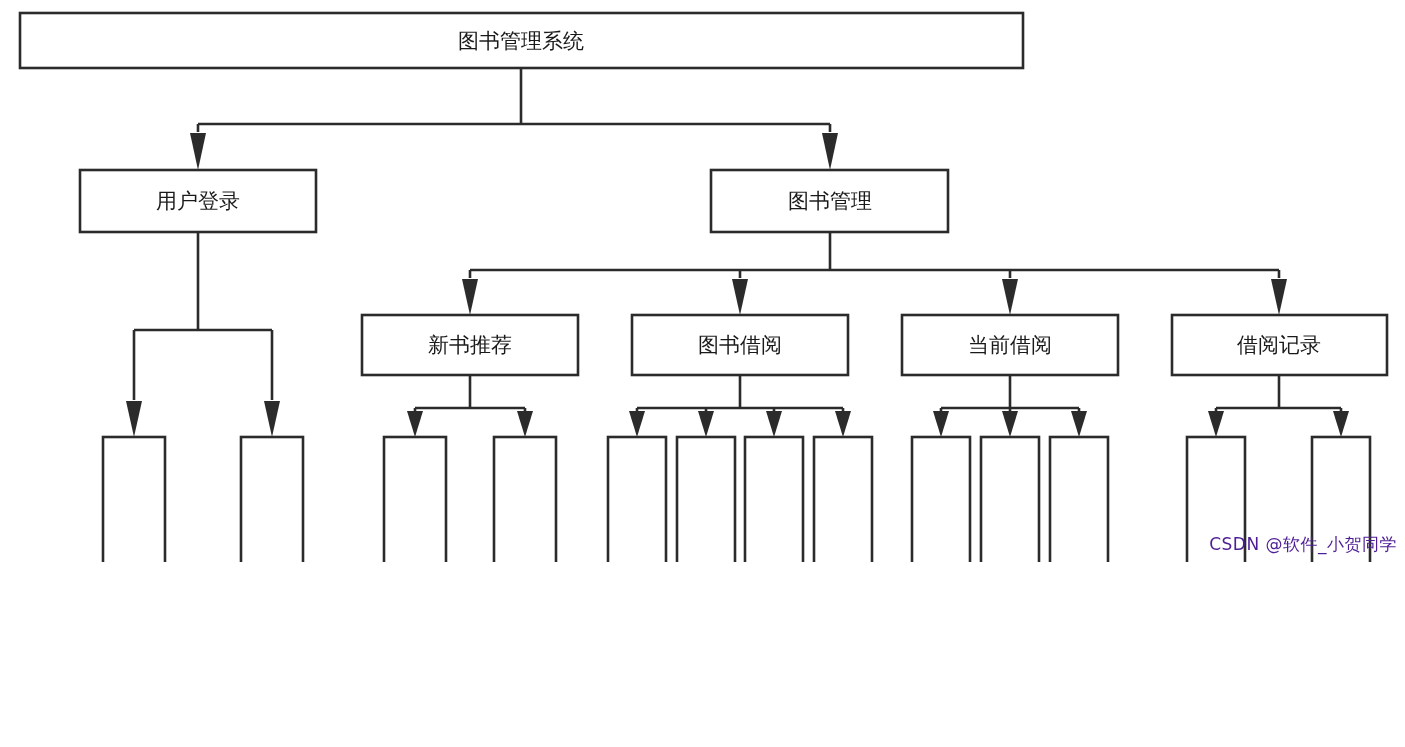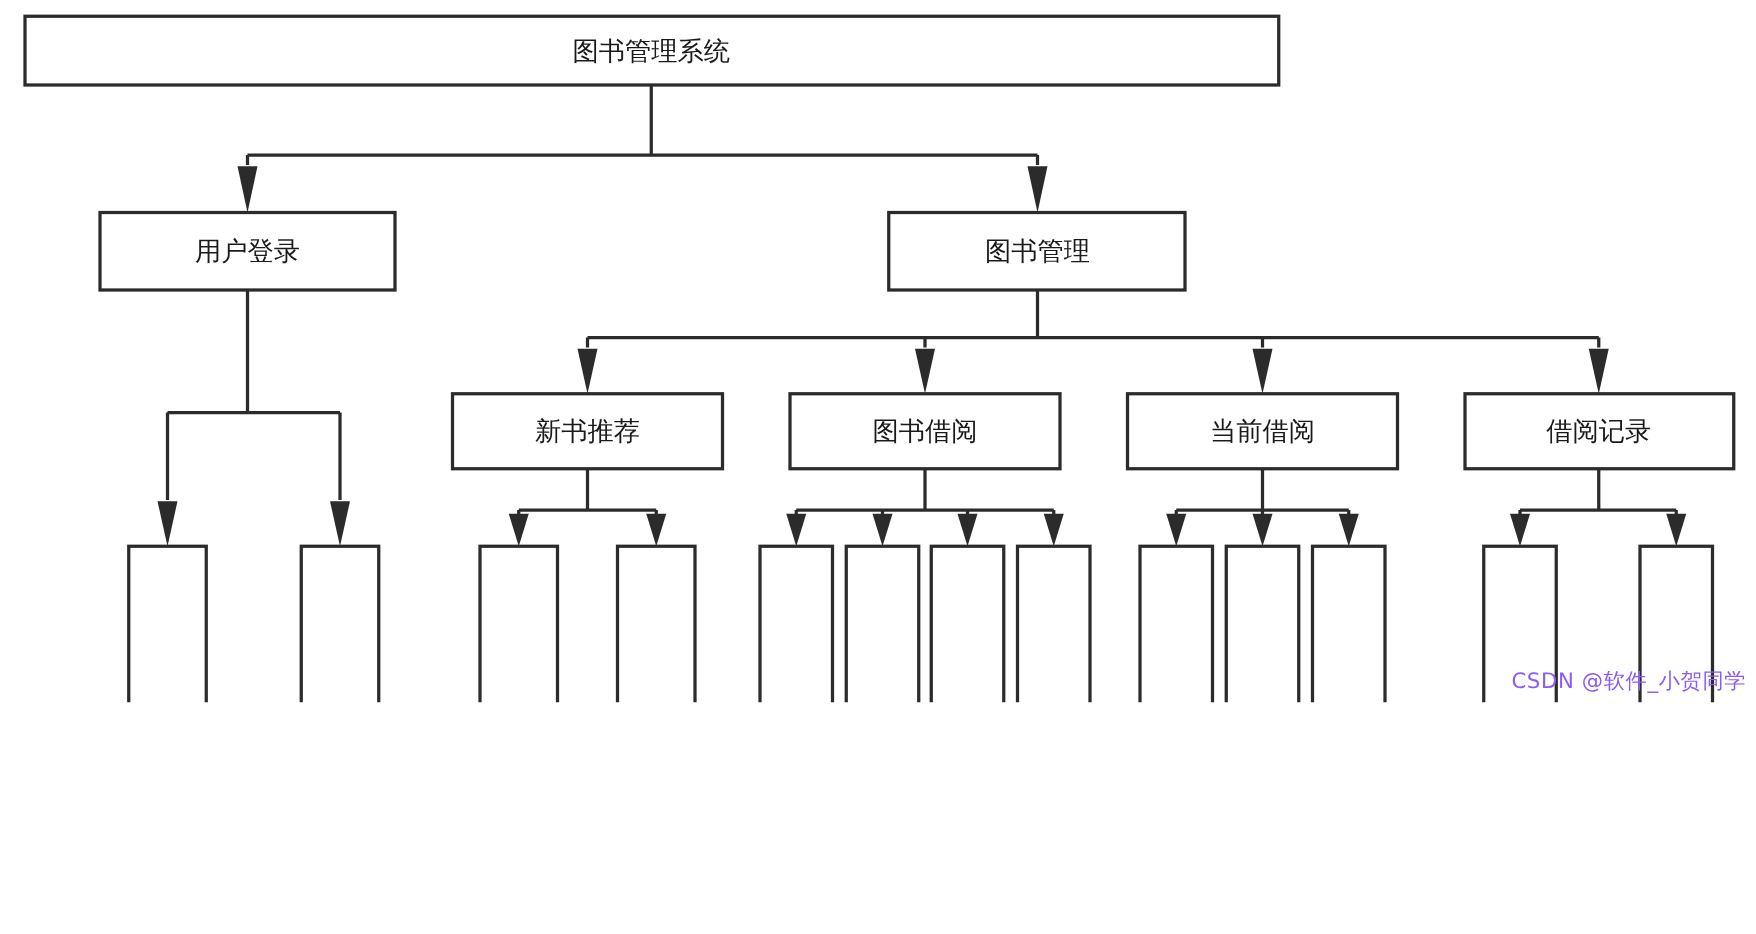--- a/index.html
+++ b/index.html
@@ -60,21 +60,21 @@
     justify-content: center;
     white-space: nowrap;
     pointer-events: none;
   }
   #watermark {
     position: absolute;
     right: 8px;
     bottom: 6px;
     font-family: "DejaVu Sans", "Liberation Sans", sans-serif;
     font-size: 17px;
-    color: #8b5cf6;
+    color: #4c1d95;
     letter-spacing: 0.5px;
     white-space: nowrap;
   }
 </style>
 </head>
 <body>
 
 <div id="diagram-root">
 
   <svg class="diagram-canvas" viewBox="0 0 1405 747">

